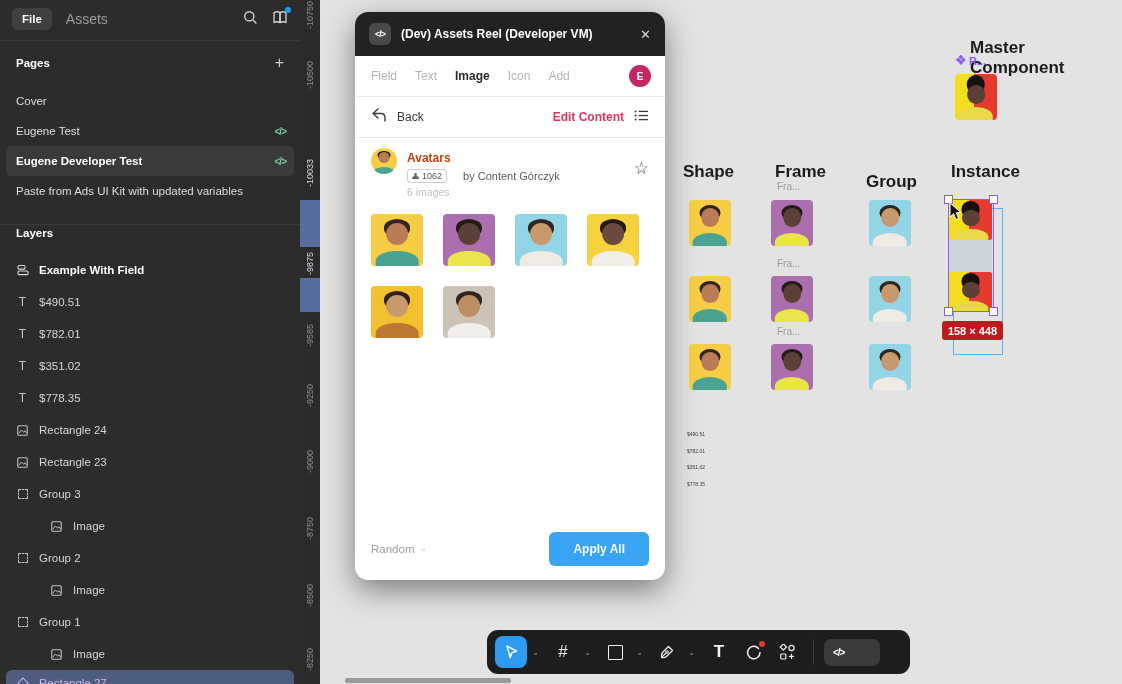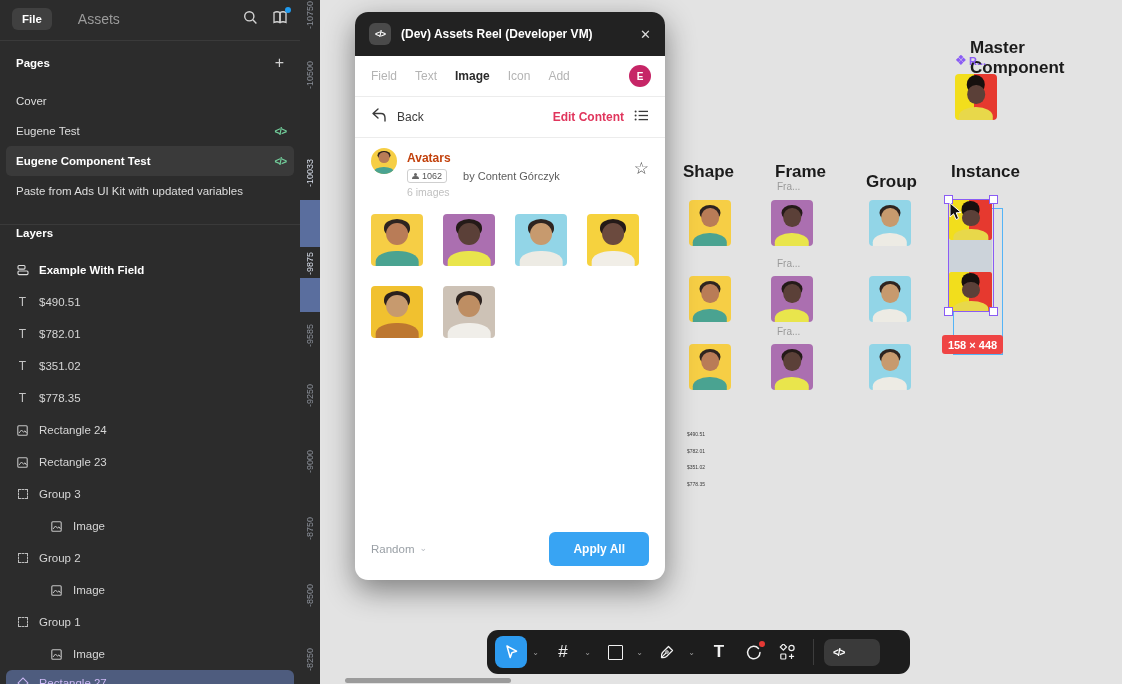--- a/index.html
+++ b/index.html
@@ -2,21 +2,21 @@
 <html><head>
 <meta charset="utf-8">
 <style>
   * { margin:0; padding:0; box-sizing:border-box; }
   html,body { background:#111; }
   body { font-family:"Liberation Sans", sans-serif; }
   #stage { position:relative; width:1122px; height:684px; overflow:hidden; background:#e3e3e3; }
 
   
   .sidebar { position:absolute; left:0; top:0; width:300px; height:684px; background:#2c2c2c; color:#d9d9d9; z-index:5; }
-  .sb-top { display:flex; align-items:center; height:38px; padding:0 12px;gap:12px; }
+  .sb-top { display:flex; align-items:center; height:38px; padding:0 12px; }
   .file-chip { background:#404040; color:#fff; font-size:11.5px; font-weight:700; padding:5px 10px; border-radius:6px; }
   .assets-tab { color:#9b9b9b; font-size:14px; margin-left:14px; }
   .sb-top-icons { margin-left:auto; display:flex; align-items:center; gap:14px; }
   .divider-h { position:absolute; left:0; right:0; height:1px; background:#3a3a3a; }
   .sb-section-head { display:flex; align-items:center; padding:0 16px; height:30px; font-size:11.5px; font-weight:700; color:#ffffff; }
   .plus-btn { margin-left:auto; font-size:16px; color:#cfcfcf; font-weight:400; cursor:default; }
   .page-row { display:flex; align-items:center; height:30px; padding:0 14px 0 16px; font-size:11.5px; color:#dedede; }
   .page-row.sel { background:#3a3a3a; border-radius:5px; margin:0 6px; padding:0 8px 0 10px; font-weight:700; color:#fff; }
   .dev-glyph { margin-left:auto; color:#72ce9b; font-size:10px; letter-spacing:-1px; font-weight:700; }
   .layer-row { display:flex; align-items:center; height:32px; padding:0 16px; font-size:11.5px; color:#d6d6d6; gap:10px; }
@@ -54,21 +54,21 @@
   .canvas-label { position:absolute; font-size:17px; font-weight:700; color:#1b1b1b; }
   .fra-label { position:absolute; font-size:10px; color:#9a9a9a; }
   .cv-av { position:absolute; width:42px; height:46px; }
   .master-sub { position:absolute; display:flex; align-items:center; gap:3px; font-size:11px; color:#8a5cf5; font-weight:600; }
   .tiny-txt { position:absolute; font-size:5px; color:#3c3c3c; line-height:16.5px; }
 
   .sel-box { position:absolute; left:948px; top:199px; width:46px; height:113px; border:1.5px solid #8a5cf5; z-index:3; }
   .handle { position:absolute; width:9px; height:9px; background:#fff; border:1.5px solid #8a5cf5; }
   .hover-rect { position:absolute; left:953px; top:208px; width:50px; height:147px; border:1.5px solid #54b4f7; z-index:2; }
   .gap-block { position:absolute; left:949px; top:240px; width:43px; height:32px; background:#ccd3da; z-index:2; }
-  .size-badge { position:absolute; left:942px; top:335px; width:61px; height:19px; background:#ef4444; color:#fff; font-size:11px; font-weight:700; border-radius:3px; display:flex; align-items:center; justify-content:center; z-index:3; }
+  .size-badge { position:absolute; left:942px; top:321px; width:61px; height:19px; background:#b91c1c; color:#fff; font-size:11px; font-weight:700; border-radius:3px; display:flex; align-items:center; justify-content:center; z-index:3; }
 
   
   .modal { position:absolute; left:355px; top:12px; width:310px; height:568px; background:#fff; border-radius:13px; box-shadow:0 10px 30px rgba(0,0,0,.45); z-index:10; }
   .modal-header { display:flex; align-items:center; height:44px; background:#222222; border-radius:13px 13px 0 0; padding:0 14px; gap:10px; }
   .mh-icon { width:22px; height:22px; background:#4a4a4a; border-radius:6px; color:#fff; font-size:9px; font-weight:700; display:flex; align-items:center; justify-content:center; letter-spacing:-1px; }
   .mh-title { color:#fff; font-size:12px; font-weight:700; }
   .mh-close { margin-left:auto; color:#dcdcdc; font-size:13px; }
   .modal-tabs { display:flex; align-items:center; height:40px; padding:0 16px; gap:18px; position:relative; }
   .mtab { font-size:12px; color:#b4b4b4; }
   .mtab.active { color:#2b2b2b; font-weight:700; }
@@ -141,21 +141,21 @@
     </div>
 
     <div class="page-row" style="margin-top:8px">
       <span>Cover</span>
     </div>
     <div class="page-row">
       <span>Eugene Test</span>
       <span class="dev-glyph">&lt;/&gt;</span>
     </div>
     <div class="page-row sel">
-      <span>Eugene Component Test</span>
+      <span>Eugene Developer Test</span>
       <span class="dev-glyph">&lt;/&gt;</span>
     </div>
     <div class="page-row">
       <span style="white-space:nowrap;">Paste from Ads UI Kit with updated variables</span>
     </div>
 
     <div class="divider-h" style="top:224px"></div>
     <div class="sb-section-head" style="margin-top:12px">
       <span>Layers</span>
     </div>

